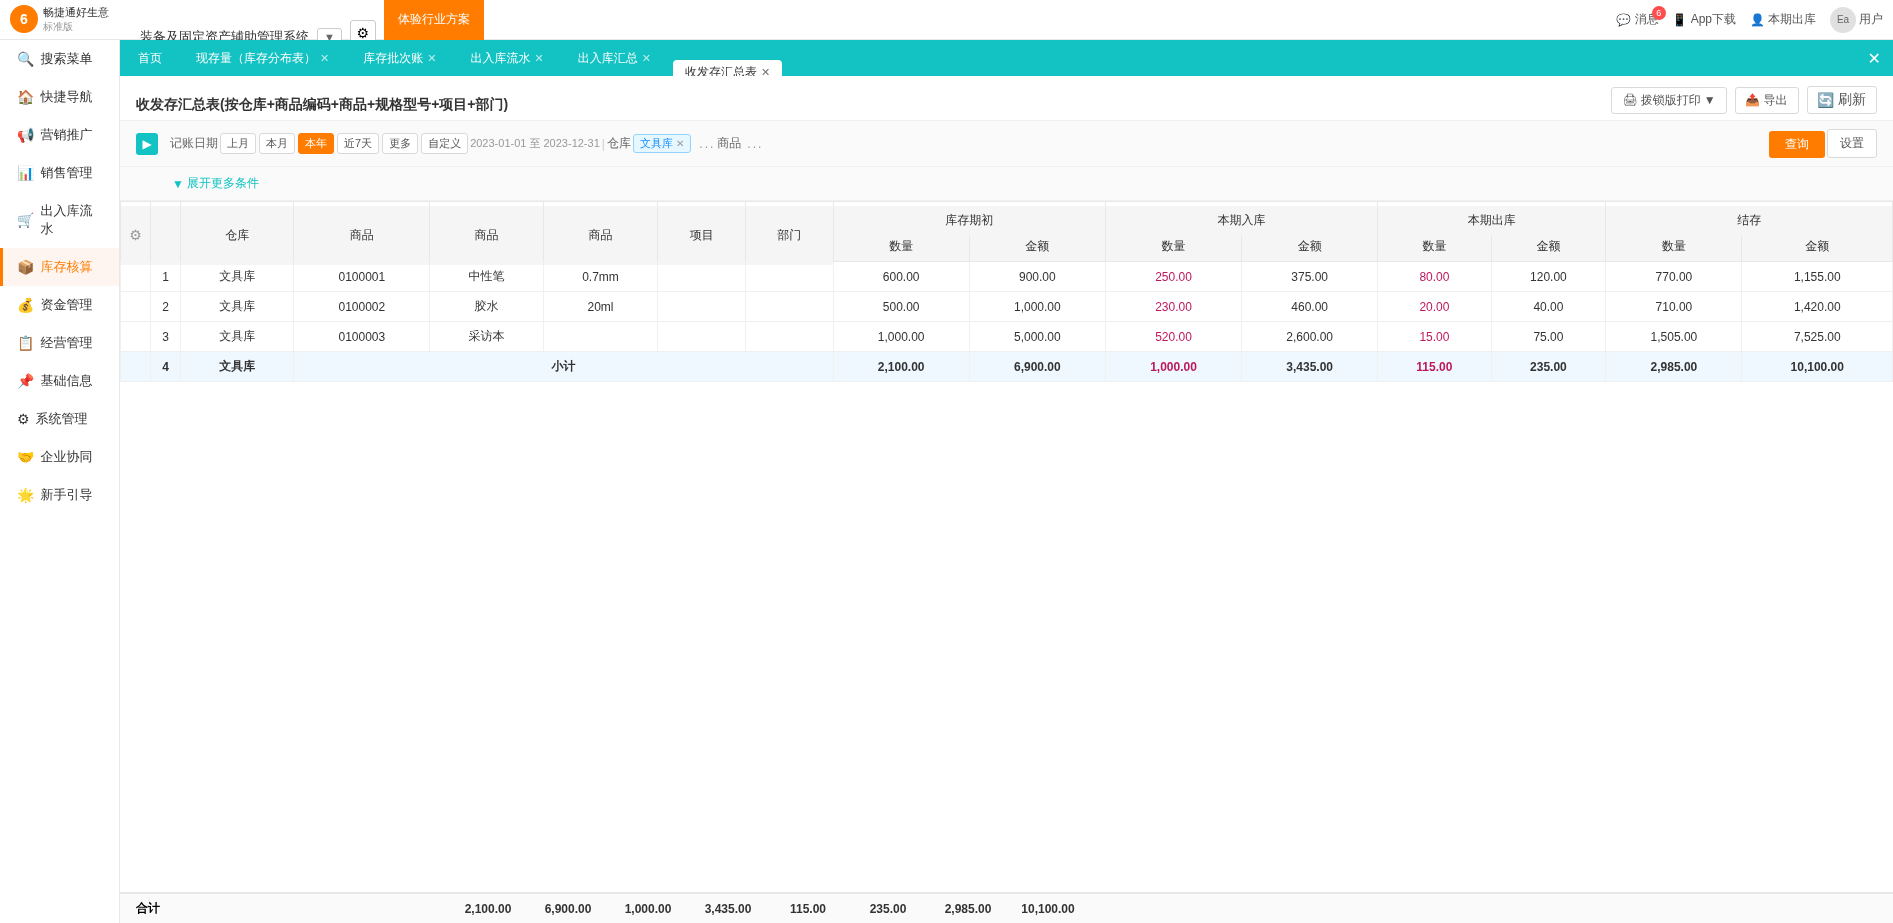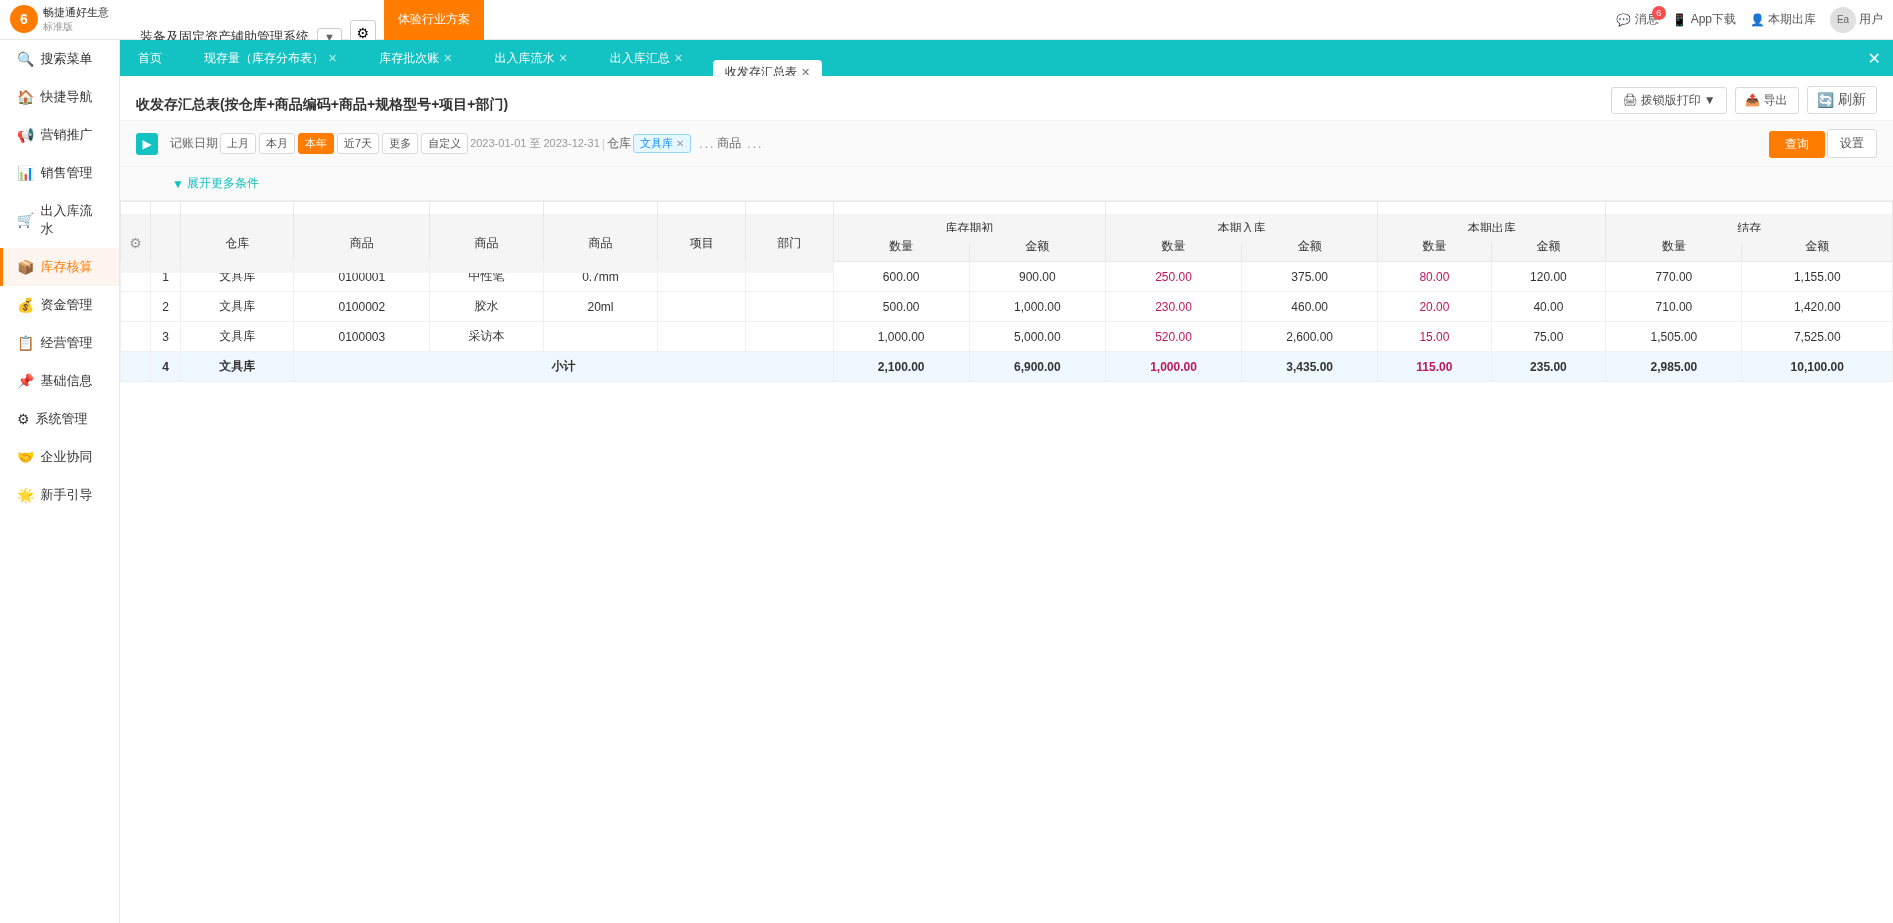--- a/index.html
+++ b/index.html
@@ -95,21 +95,21 @@
       background: #f0f2f5;
     }
 
     
     .tab-bar {
       background: #13c2c2;
       display: flex;
       align-items: center;
       height: 36px;
       padding: 0 6px;
-      gap: 18px;
+      gap: 10px;
     }
     .tab-item {
       display: flex; align-items: center; gap: 4px;
       padding: 4px 12px; cursor: pointer; font-size: 12px; color: #fff;
       border-radius: 4px 4px 0 0;
       white-space: nowrap;
     }
     .tab-item.active { background: #fff; color: #333; margin-top: 28px; }
     .tab-close { font-size: 11px; opacity: 0.7; cursor: pointer; }
     .tab-bar-end { margin-left: auto; }
@@ -199,21 +199,21 @@
     }
     thead tr th {
       background: #f5f5f5;
       border: 1px solid #e8e8e8;
       padding: 6px 8px;
       text-align: center;
       color: #333;
       font-weight: normal;
       white-space: nowrap;
       position: sticky;
-      top: 12px;
+      top: 4px;
       z-index: 2;
     }
     tbody tr td {
       border: 1px solid #f0f0f0;
       padding: 6px 8px;
       text-align: center;
       color: #333;
       white-space: nowrap;
     }
     tbody tr.subtotal-row td { background: #f0f8ff; font-weight: bold; }
@@ -510,15 +510,28 @@
   <td><strong>3,435.00</strong></td>
   <td><span class="link-text"><strong>115.00</strong></span></td>
   <td><strong>235.00</strong></td>
   <td><strong>2,985.00</strong></td>
   <td><strong>10,100.00</strong></td>
 </tr>
             </tbody>
         </table>
       </div>
 
+      <div class="table-footer">
+        <span style="width:320px;padding-left:8px;">合计</span>
+        <div class="footer-values">
+          <span class="footer-cell">2,100.00</span>
+          <span class="footer-cell">6,900.00</span>
+          <span class="footer-cell">1,000.00</span>
+          <span class="footer-cell">3,435.00</span>
+          <span class="footer-cell">115.00</span>
+          <span class="footer-cell">235.00</span>
+          <span class="footer-cell">2,985.00</span>
+          <span class="footer-cell">10,100.00</span>
+        </div>
+      </div>
     </div>
   </div>
 </div>
 
 </body></html>

